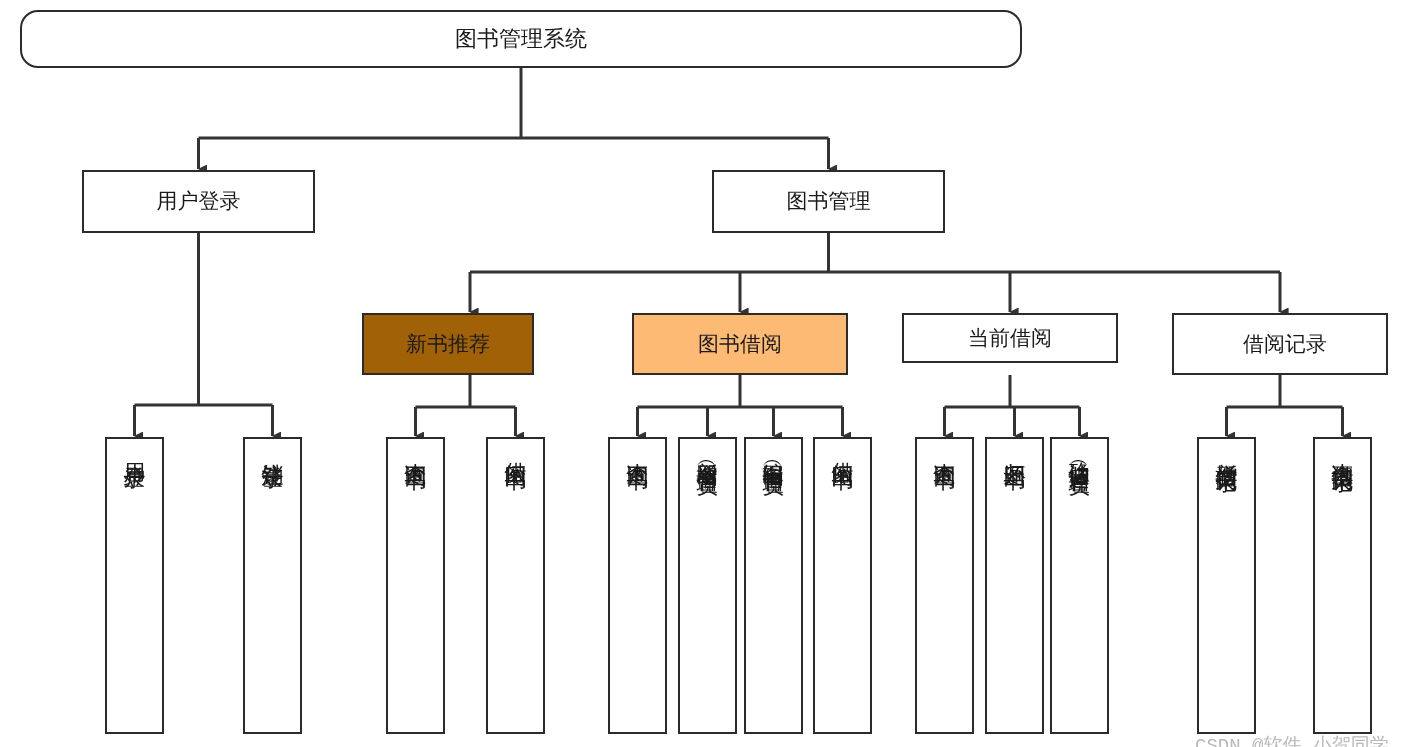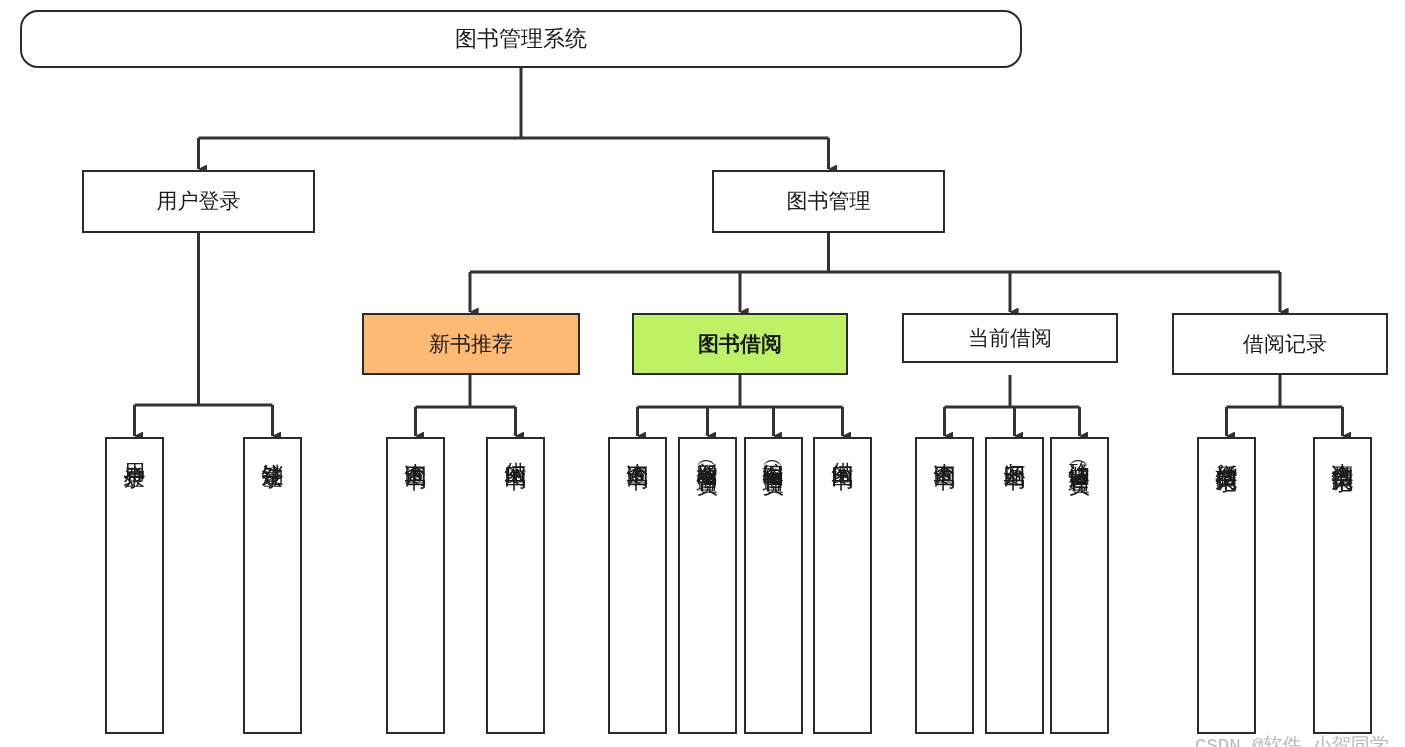--- a/index.html
+++ b/index.html
@@ -106,24 +106,24 @@
   <div id="nodes-layer">
       <div class="node h root" style="left: 20px; top: 10px; width: 1002px; height: 58px; border-color: rgb(43, 43, 43); background: rgb(255, 255, 255); border-radius: 18px;">
         <span class="lbl" style="color: rgb(26, 26, 26);">图书管理系统</span>
       </div>
       <div class="node h" style="left: 82px; top: 170px; width: 233px; height: 63px; border-color: rgb(43, 43, 43); background: rgb(255, 255, 255);">
         <span class="lbl" style="color: rgb(26, 26, 26);">用户登录</span>
       </div>
       <div class="node h" style="left: 712px; top: 170px; width: 233px; height: 63px; border-color: rgb(43, 43, 43); background: rgb(255, 255, 255);">
         <span class="lbl" style="color: rgb(26, 26, 26);">图书管理</span>
       </div>
-      <div class="node h" style="left: 362px; top: 313px; width: 218px; height: 62px; border-color: rgb(43, 43, 43); background: #fdba74;">
+      <div class="node h" style="left: 362px; top: 313px; width: 172px; height: 62px; border-color: rgb(43, 43, 43); background: #a16207;">
         <span class="lbl" style="color: rgb(26, 26, 26);">新书推荐</span>
       </div>
-      <div class="node h" style="left: 632px; top: 313px; width: 216px; height: 62px; border-color: rgb(43, 43, 43); background: #bef264; font-weight: bold;">
+      <div class="node h" style="left: 632px; top: 313px; width: 216px; height: 62px; border-color: rgb(43, 43, 43); background: #fdba74;">
         <span class="lbl" style="color: rgb(26, 26, 26);">图书借阅</span>
       </div>
       <div class="node h" style="left: 902px; top: 313px; width: 216px; height: 50px; border-color: rgb(43, 43, 43); background: rgb(255, 255, 255);">
         <span class="lbl" style="color: rgb(26, 26, 26);">当前借阅</span>
       </div>
       <div class="node h" style="left: 1172px; top: 313px; width: 216px; height: 62px; border-color: rgb(43, 43, 43); background: rgb(255, 255, 255); padding-left: 10px;">
         <span class="lbl" style="color: rgb(26, 26, 26);">借阅记录</span>
       </div>
       <div class="node v" style="left: 105px; top: 437px; width: 59px; height: 297px; border-color: rgb(43, 43, 43); background: rgb(255, 255, 255);">
         <span class="lbl" style="color: rgb(26, 26, 26);">用户登录</span>

